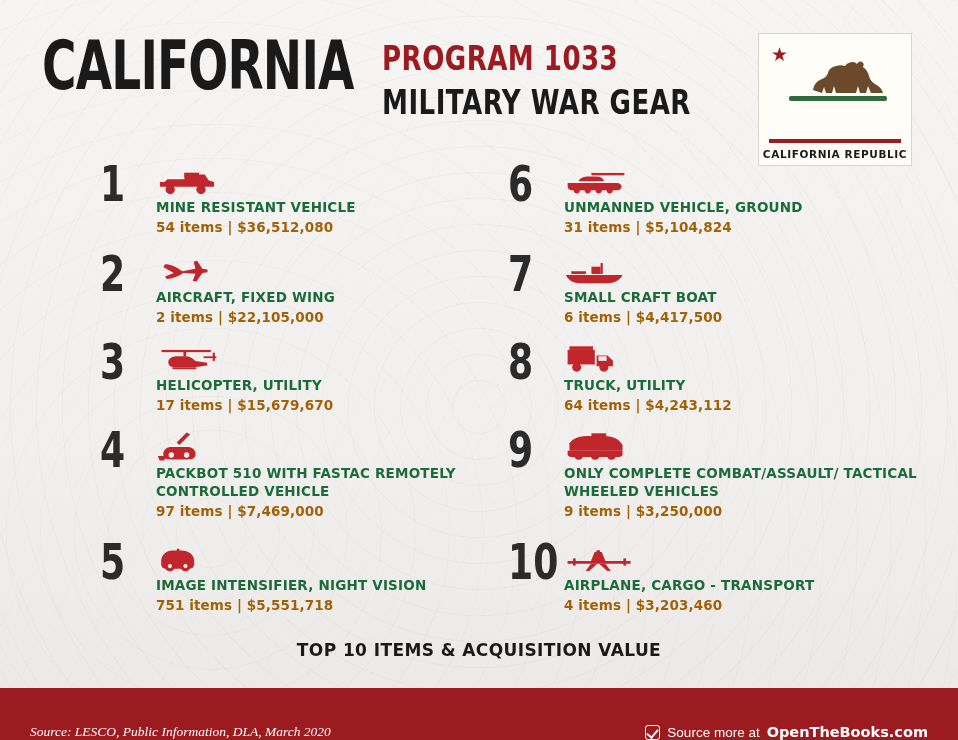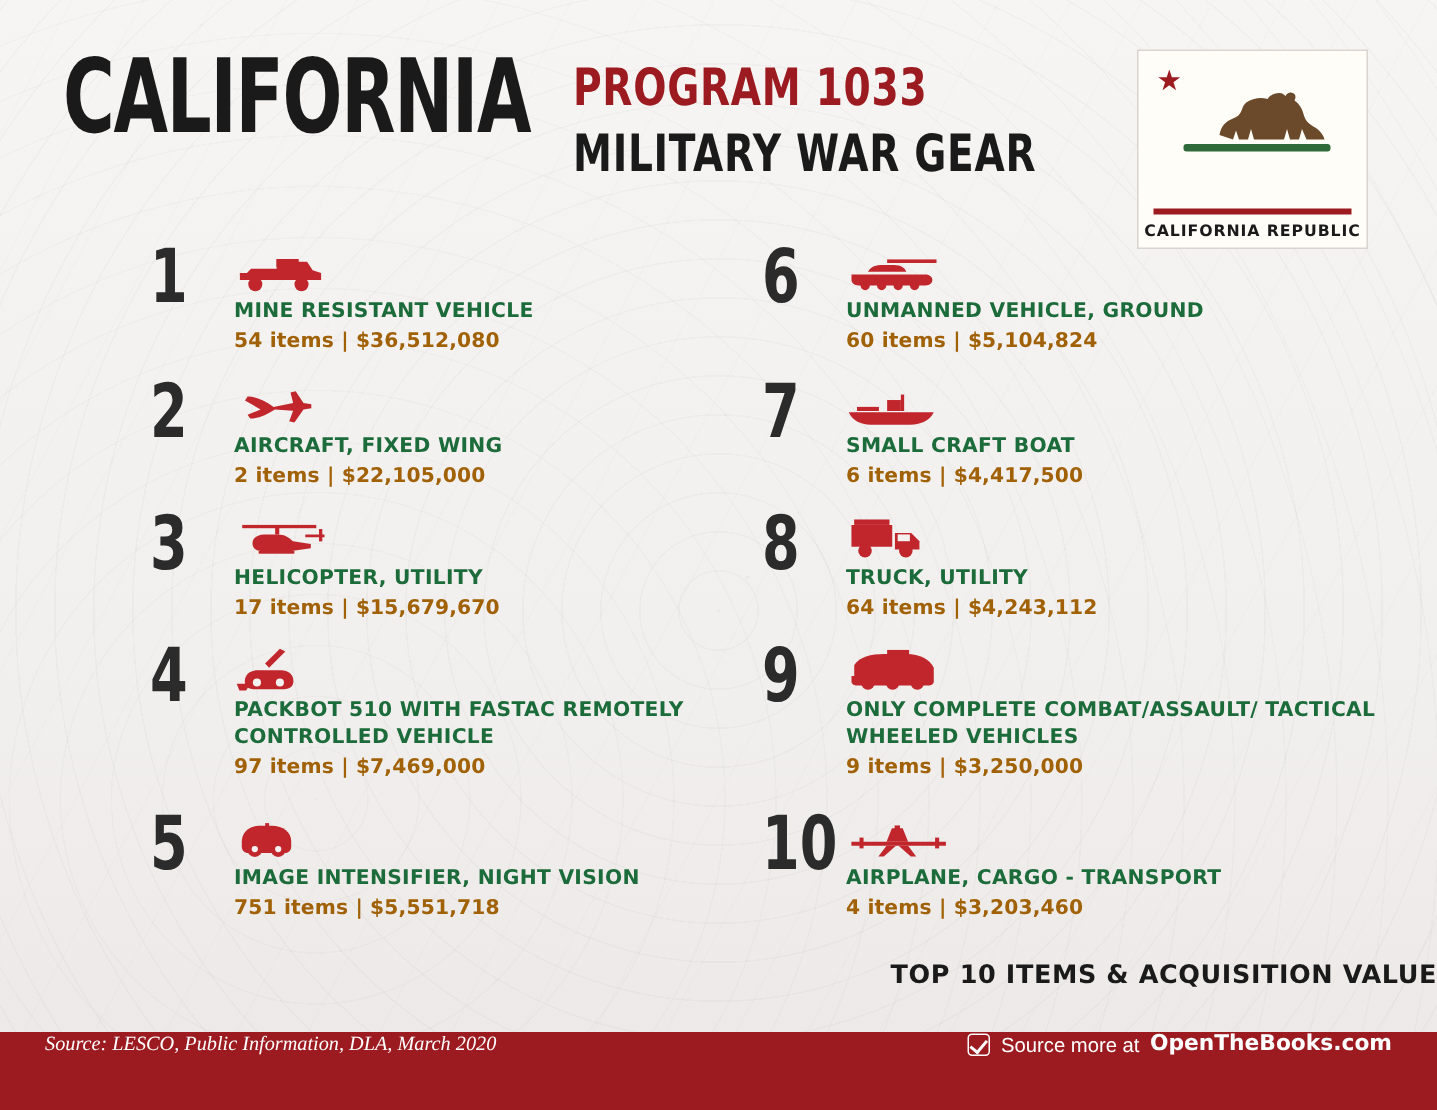--- a/index.html
+++ b/index.html
@@ -147,33 +147,33 @@
   .r1 { top: 0; }
   .r2 { top: 90px; }
   .r3 { top: 178px; }
   .r4 { top: 266px; }
   .r5 { top: 378px; }
   .abs { position: absolute; left: 0; width: 420px; }
 
   
   .caption {
     position: absolute; left: 0; right: 0; top: 640px;
-    text-align: right;
+    text-align: center;
     font-family: "DejaVu Sans", sans-serif;
     font-weight: 700;
     font-size: 17px;
     color: #1a1a1a;
     letter-spacing: 0.4px;
   }
 
   
   .bottom-bar {
     position: absolute; left: 0; bottom: 0; width: 958px; height: 52px;
     background: #9b1b20;
-    display: flex; align-items: flex-start; justify-content: space-between;
+    display: flex; align-items: flex-end; justify-content: space-between;
     padding: 0 30px;
   }
   .source {
     color: #ffffff;
     font-family: "Liberation Serif", serif;
     font-style: italic;
     font-size: 13.5px;
   }
   .learn {
     display: flex; align-items: center; gap: 7px;
@@ -318,21 +318,21 @@
           <path fill="#c0262c" d="M16 12c2-4 6-5 11-5h8c5 0 8 2 9 5z"></path>
           <path fill="#c0262c" d="M4 14h54c3 0 5 2 5 4s-2 4-5 4H9c-3 0-5-2-5-4z"></path>
           <circle cx="14" cy="22" r="3.4" fill="#c0262c"></circle>
           <circle cx="26" cy="22" r="3.4" fill="#c0262c"></circle>
           <circle cx="38" cy="22" r="3.4" fill="#c0262c"></circle>
           <circle cx="50" cy="22" r="3.4" fill="#c0262c"></circle>
         </svg>
       </div>
       <div class="item-body">
         <div class="item-name">UNMANNED VEHICLE, GROUND</div>
-        <div class="item-stats">60 items | $5,104,824</div>
+        <div class="item-stats">31 items | $5,104,824</div>
       </div>
     </div>
 
     <div class="item abs r2">
       <div class="rank">7</div>
       <div class="icon-wrap">
         <svg viewBox="0 0 70 26" width="64" height="24" aria-hidden="true">
           <path fill="#c0262c" d="M2 14h62c-3 6-9 9-17 9H18c-8 0-13-3-16-9z"></path>
           <path fill="#c0262c" d="M30 5h10v8H30z"></path>
           <rect x="40" y="1" width="2.4" height="12" fill="#c0262c"></rect>

